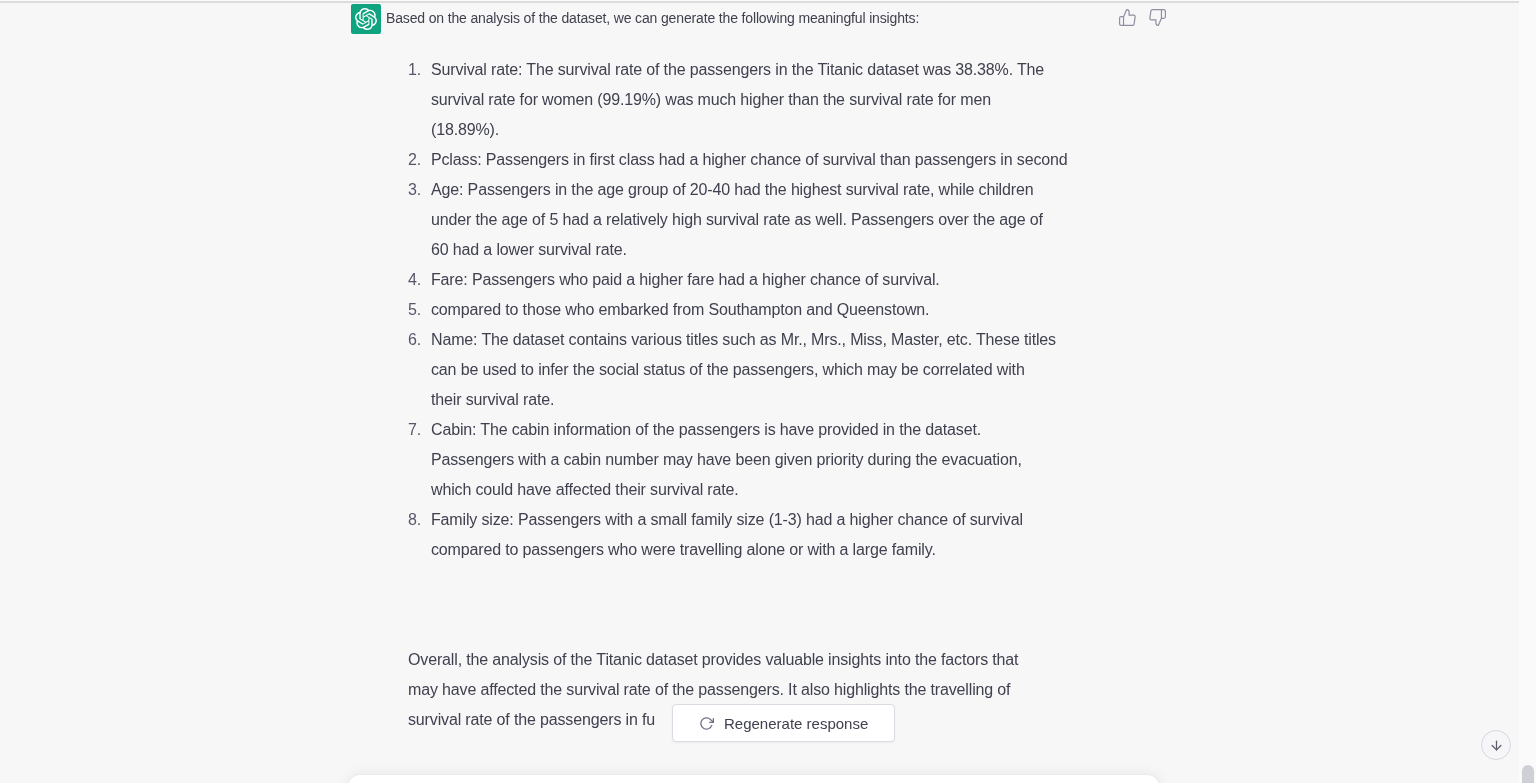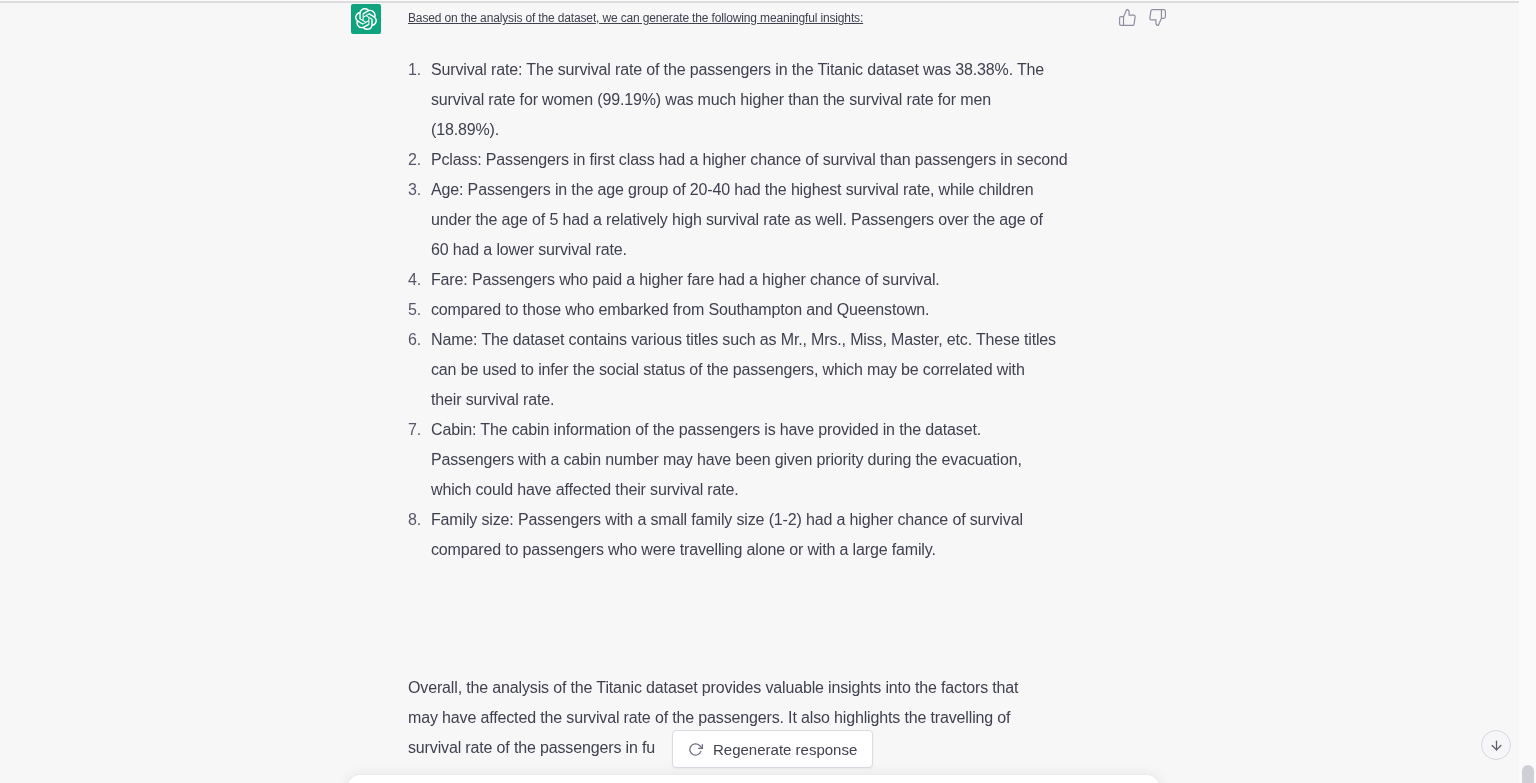--- a/index.html
+++ b/index.html
@@ -14,47 +14,47 @@
     position:absolute; top:0; left:0; width:1536px; height:3px;
     background:#fcfcfd; border-bottom:2px solid #dcdcde;
   }
   .avatar {
     position:absolute; left:351px; top:4px; width:30px; height:30px;
     background:#10a37f; border-radius:2px;
     display:flex; align-items:center; justify-content:center;
   }
   .avatar svg { width:22px; height:22px; fill:#fff; }
   .intro {
-    position:absolute; left:408px; top:3px;
-    font-size:12px; line-height:30px; white-space:nowrap; letter-spacing:-0.15px;text-decoration:underline;
+    position:absolute; left:386px; top:3px;
+    font-size:14px; line-height:30px; white-space:nowrap; letter-spacing:-0.15px;
   }
   .msg-list { position:absolute; left:408px; top:55px; list-style:none; }
   .msg-list li { display:flex; }
   .marker {
     width:23px; flex:0 0 23px; font-size:16px; line-height:30px;
     color:#565869; letter-spacing:-0.15px;
   }
   .lines { }
   .ln {
     font-size:16px; line-height:30px; white-space:nowrap; letter-spacing:-0.15px;
   }
-  .closing { position:absolute; left:408px; top:645px;margin-top:28px; }
+  .closing { position:absolute; left:408px; top:645px; }
   .actions {
     position:absolute; left:1117px; top:7px; display:flex; gap:10px;
     color:#8e8ea0;
   }
   .icon-btn {
     background:none; border:none; padding:0; cursor:pointer; color:#8e8ea0;
     width:20px; height:20px; display:flex; align-items:center; justify-content:center;
   }
   .icon-btn svg { width:19px; height:19px; stroke:currentColor; fill:none;
     stroke-width:1.5; stroke-linecap:round; stroke-linejoin:round; }
   .regen-btn {
-    position:absolute; left:672px; top:730px; height:38px;
-    display:flex; align-items:center; gap:10px; padding:0 15px;
+    position:absolute; left:672px; top:704px; height:38px;
+    display:flex; align-items:center; gap:10px; padding:0 26px;
     background:#ffffff; border:1px solid #dbdbe3; border-radius:4px;
     box-shadow:0 1px 2px rgba(0,0,0,0.05);
     font-family:"Liberation Sans", sans-serif;
     font-size:15px; color:#40414f; cursor:pointer; white-space:nowrap;
   }
   .regen-btn svg { width:15px; height:15px; stroke:#6e6e80; fill:none;
     stroke-width:2; stroke-linecap:round; stroke-linejoin:round; }
   .composer {
     position:absolute; left:347px; top:774px; width:813px; height:48px;
     background:#ffffff; border:1px solid rgba(0,0,0,0.08);
@@ -141,21 +141,21 @@
     <span class="marker">7.</span>
     <div class="lines">
       <div class="ln">Cabin: The cabin information of the passengers is have provided in the dataset.</div>
       <div class="ln">Passengers with a cabin number may have been given priority during the evacuation,</div>
       <div class="ln">which could have affected their survival rate.</div>
     </div>
   </li>
   <li>
     <span class="marker">8.</span>
     <div class="lines">
-      <div class="ln">Family size: Passengers with a small family size (1-2) had a higher chance of survival</div>
+      <div class="ln">Family size: Passengers with a small family size (1-3) had a higher chance of survival</div>
       <div class="ln">compared to passengers who were travelling alone or with a large family.</div>
     </div>
   </li>
 </ol>
 
 <div class="closing">
   <div class="ln">Overall, the analysis of the Titanic dataset provides valuable insights into the factors that</div>
   <div class="ln">may have affected the survival rate of the passengers. It also highlights the travelling of</div>
   <div class="ln">survival rate of the passengers in fu</div>
 </div>

